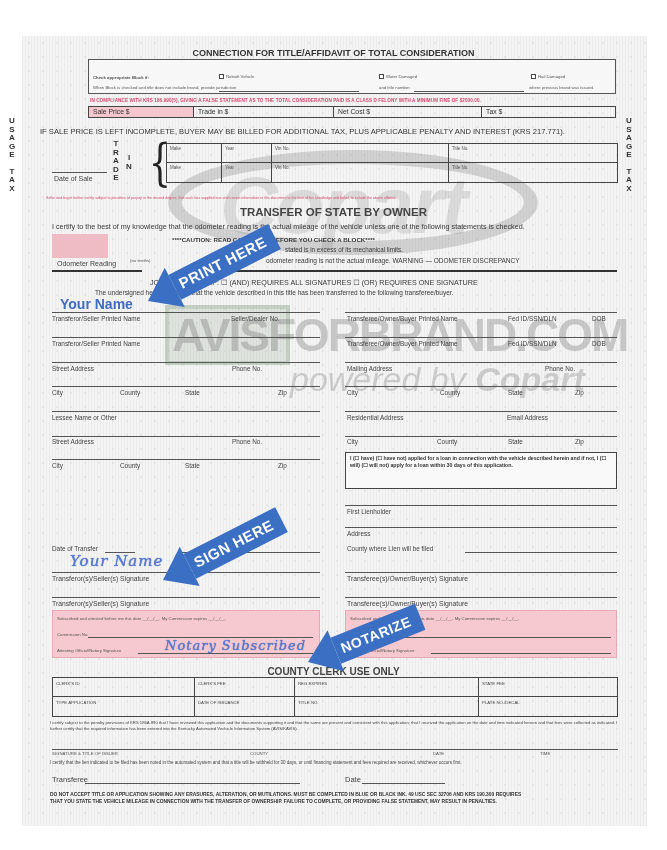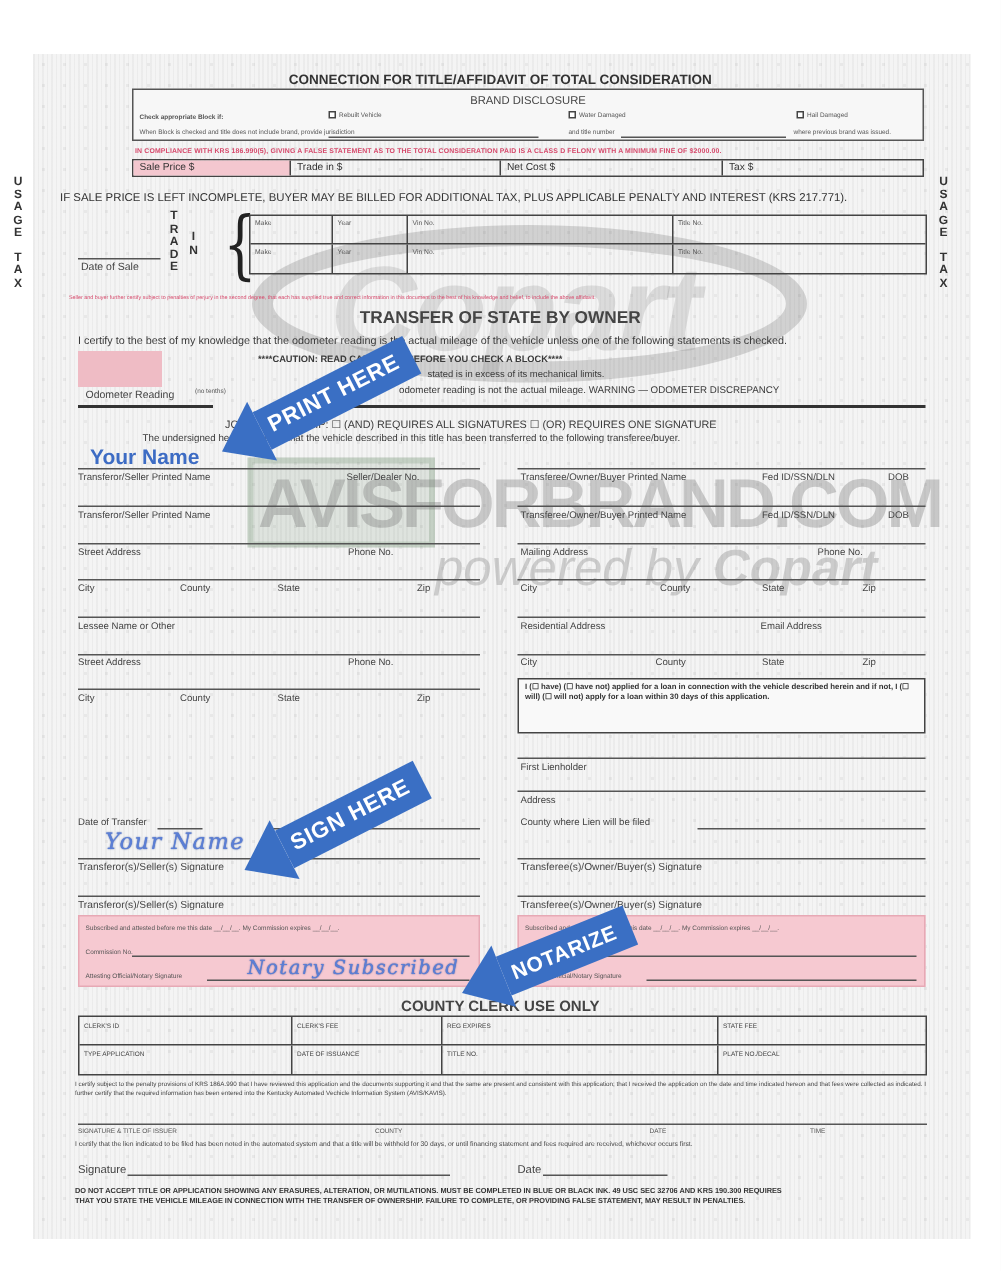--- a/index.html
+++ b/index.html
@@ -87,21 +87,20 @@
 
 <div class="abs wm-oval"></div>
 <div class="abs wm-copart">Copart</div>
 <div class="abs wm-box"></div>
 <div class="abs wm-cash"><span>AVIS</span><span class="thin">FOR</span><span>BRAND</span><span class="thin">.COM</span></div>
 <div class="abs wm-powered"><span>powered by</span> <b>Copart</b></div>
 
 <div class="abs hdr-title">CONNECTION FOR TITLE/AFFIDAVIT OF TOTAL CONSIDERATION</div>
 
 <div class="abs brand-box">
-  <div class="abs brand-title">BRAND DISCLOSURE</div>
   <div class="abs tiny bold" style="left:4px; top:15px;">Check appropriate Block if:</div>
   <div class="abs tiny" style="left:130px; top:14px;"><span class="cb"></span><span>Rebuilt Vehicle</span></div>
   <div class="abs tiny" style="left:290px; top:14px;"><span class="cb"></span><span>Water Damaged</span></div>
   <div class="abs tiny" style="left:442px; top:14px;"><span class="cb"></span><span>Hail Damaged</span></div>
   <div class="abs tiny" style="left:4px; top:25px;">When Block is checked and title does not include brand, provide jurisdiction</div>
   <div class="abs line" style="left:130px; top:31px; width:140px;"></div>
   <div class="abs tiny" style="left:290px; top:25px;">and title number</div>
   <div class="abs line" style="left:325px; top:31px; width:110px;"></div>
   <div class="abs tiny" style="left:440px; top:25px;">where previous brand was issued.</div>
 </div>
@@ -304,21 +303,21 @@
 </div>
 <div class="abs small-para" style="left:50px; top:720px; width:570px;">I certify subject to the penalty provisions of KRS 186A.990 that I have reviewed this application and the documents supporting it and that the same are present and consistent with this application; that I received the application on the date and time indicated hereon and that fees were collected as indicated. I further certify that the required information has been entered into the Kentucky Automated Vechicle Information System (AVIS/KAVIS).</div>
 
 <div class="abs line" style="left:52px; top:749px; width:566px;"></div>
 <div class="abs tiny" style="left:52px; top:751px;">SIGNATURE &amp; TITLE OF ISSUER</div>
 <div class="abs tiny" style="left:250px; top:751px;">COUNTY</div>
 <div class="abs tiny" style="left:433px; top:751px;">DATE</div>
 <div class="abs tiny" style="left:540px; top:751px;">TIME</div>
 <div class="abs small-para" style="left:50px; top:760px; white-space:nowrap; font-size:4.5px;">I certify that the lien indicated to be filed has been noted in the automated system and that a title will be withheld for 30 days, or until financing statement and fees required are received, whichever occurs first.</div>
 
-<div class="abs label" style="left:52px; top:775px; font-size:7.5px;">Signature</div>
+<div class="abs label" style="left:52px; top:775px; font-size:7.5px;">Transferee</div>
 <div class="abs line" style="left:85px; top:783px; width:215px;"></div>
 <div class="abs label" style="left:345px; top:775px; font-size:7.5px;">Date</div>
 <div class="abs line" style="left:362px; top:783px; width:83px;"></div>
 
 <div class="abs foot" style="left:50px; top:791px; white-space:nowrap; font-size:4.9px;">DO NOT ACCEPT TITLE OR APPLICATION SHOWING ANY ERASURES, ALTERATION, OR MUTILATIONS. MUST BE COMPLETED IN BLUE OR BLACK INK. 49 USC SEC 32706 AND KRS 190.300 REQUIRES</div>
 <div class="abs foot" style="left:50px; top:798px; white-space:nowrap; font-size:4.9px;">THAT YOU STATE THE VEHICLE MILEAGE IN CONNECTION WITH THE TRANSFER OF OWNERSHIP. FAILURE TO COMPLETE, OR PROVIDING FALSE STATEMENT, MAY RESULT IN PENALTIES.</div>
 
 <div class="arrow" style="left:148px; top:279px; transform: rotate(-27deg);">
   <div class="head"></div>
   <div class="body">PRINT HERE</div>

